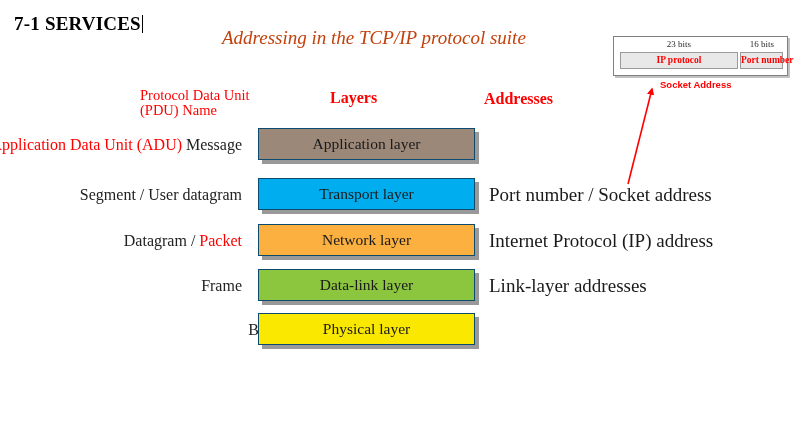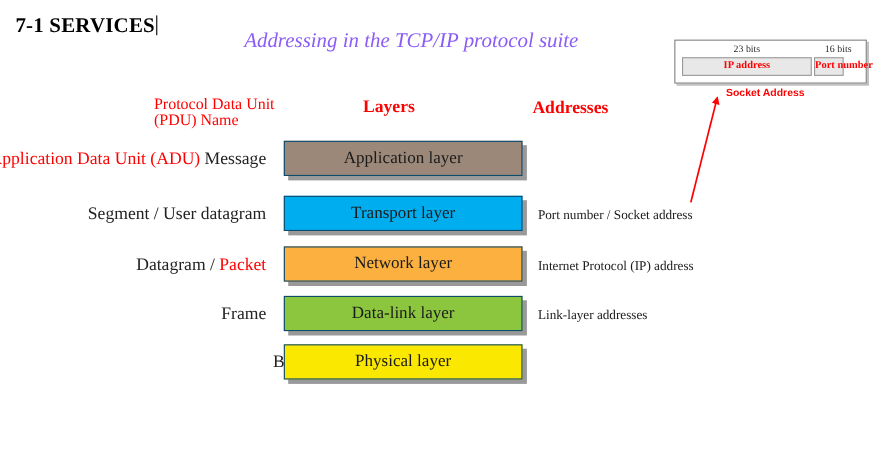--- a/index.html
+++ b/index.html
@@ -38,21 +38,21 @@
   }
 
   
   #subtitle {
     position: absolute;
     left: 222px;
     top: 27px;
     font-family: "Liberation Serif", "DejaVu Serif", serif;
     font-style: italic;
     font-size: 19px;
-    color: #8b5cf6;
+    color: #c2410c;
     white-space: nowrap;
   }
 
   
   .col-header {
     position: absolute;
     color: #ff0000;
     font-family: "Liberation Serif", "DejaVu Serif", serif;
     font-weight: bold;
     font-size: 14.5px;
@@ -111,21 +111,21 @@
     color: #1a1a1a;
     box-shadow: 4px 4px 0 rgba(90,90,90,0.62);
   }
 
   .addr-label {
     position: absolute;
     left: 489px;
     top: 0;
     height: 34px;
     line-height: 34px;
-    font-size: 12px;
+    font-size: 19px;
     white-space: nowrap;
     color: #1a1a1a;
   }
 
   
   #socket-figure {
     position: absolute;
     left: 613px;
     top: 36px;
     width: 175px;
@@ -156,21 +156,21 @@
     background: #e8e8e8;
     color: #ff0000;
     font-family: "Liberation Serif", "DejaVu Serif", serif;
     font-weight: bold;
     font-size: 9.5px;
     line-height: 15px;
     text-align: center;
     white-space: nowrap;
   }
   #field-ip   { left: 6px;   width: 118px; }
-  #field-port { left: 126px; width: 27px; text-align: center; }
+  #field-port { left: 126px; width: 43px; text-align: center; }
 
   #socket-caption {
     position: absolute;
     left: 660px;
     top: 79px;
     font-family: Liberation Sans, sans-serif;
     font-weight: bold;
     font-size: 9.5px;
     color: #ff0000;
     white-space: nowrap;
@@ -226,21 +226,21 @@
 
 <div class="row" style="top:313px;padding-left:32px;">
   <div class="pdu-label"><span class="red"></span><span>Bits</span></div>
   <div class="layer-box" style="background:#fae800;">Physical layer</div>
   <div class="addr-label"></div>
 </div>
 
 <div id="socket-figure">
   <div class="bits-label" id="bits-ip">23 bits</div>
   <div class="bits-label" id="bits-port">16 bits</div>
-  <div class="addr-field" id="field-ip">IP address</div>
+  <div class="addr-field" id="field-ip">IP protocol</div>
   <div class="addr-field" id="field-port">Port number</div>
 </div>
 <div id="socket-caption">Socket Address</div>
 
 <svg id="pointer-arrow" viewBox="0 0 120 125" width="120" height="125" xmlns="http://www.w3.org/2000/svg">
   <defs>
     <marker id="arrowhead" markerWidth="5" markerHeight="5" refX="3.6" refY="2.3" orient="auto" markerUnits="strokeWidth">
       <path d="M0,0 L4.6,2.3 L0,4.6 Z" fill="#ff0000"></path>
     </marker>
   </defs>

